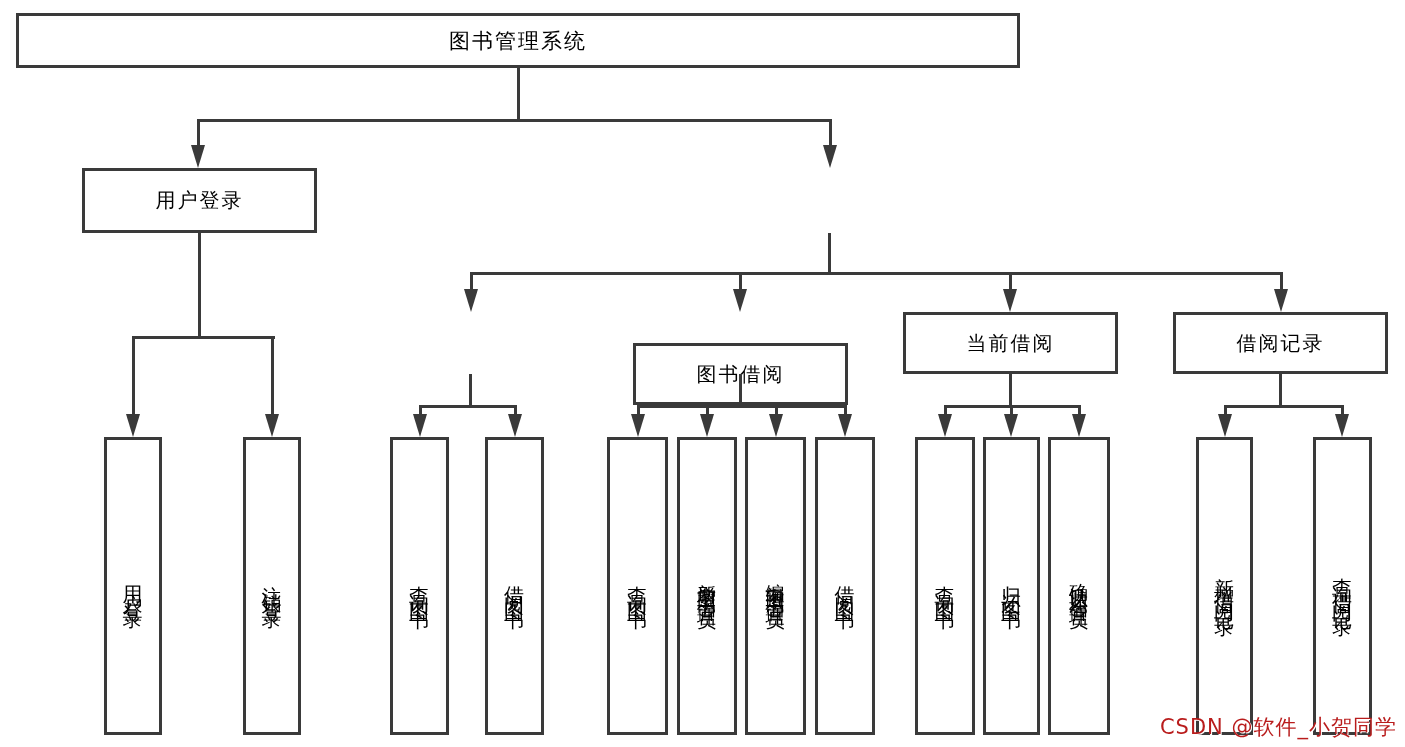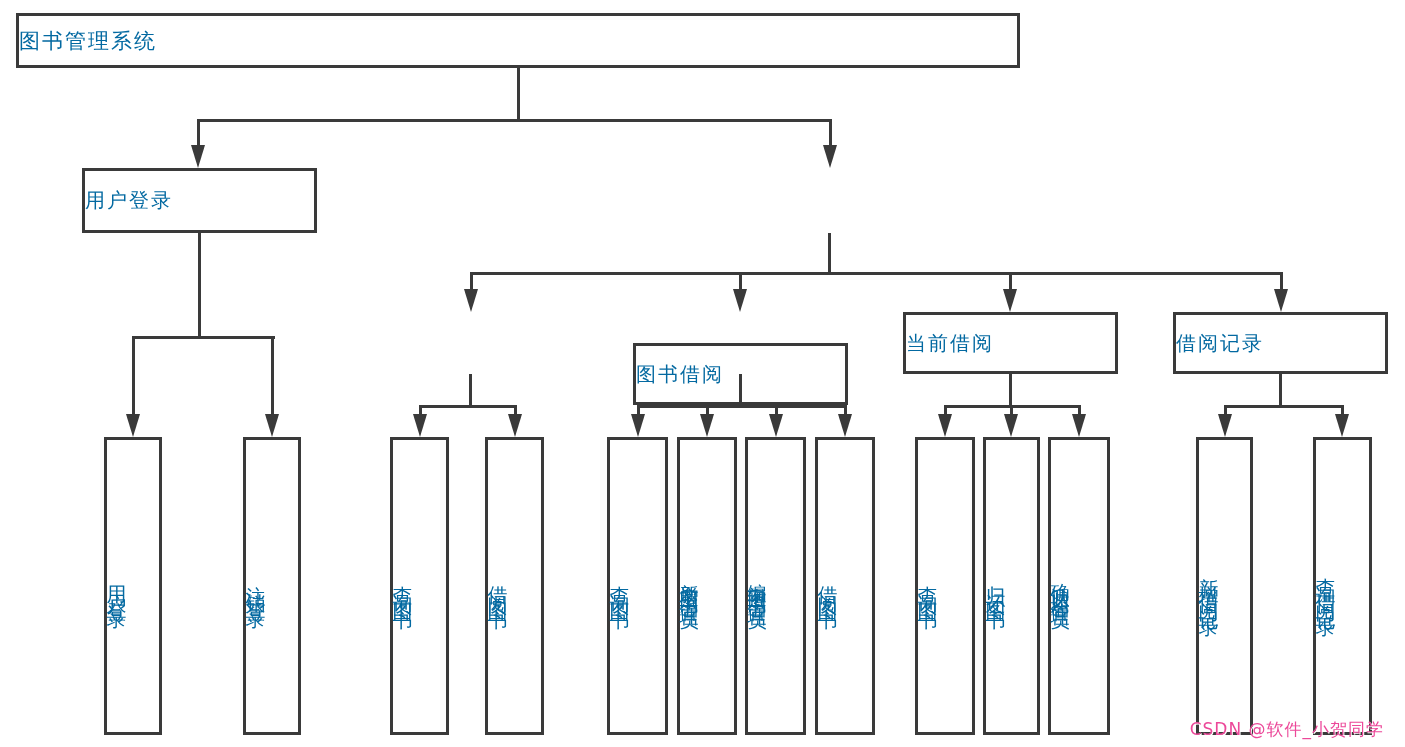--- a/index.html
+++ b/index.html
@@ -10,22 +10,22 @@
     font-family:"DejaVu Sans","Liberation Sans",sans-serif;
     overflow:hidden;
   }
   .box{
     position:absolute;
     box-sizing:border-box;
     border:3px solid #3a3a3a;
     background:#ffffff;
     display:flex;
     align-items:center;
-    justify-content:flex-start;
-    color:#0369a1;
+    justify-content:center;
+    color:#000000;
   }
   .hbox span{
     font-size:20px;
     letter-spacing:2px;
     white-space:nowrap;
   }
   .rootbox span{font-size:21px;}
   .vbox span{
     writing-mode:vertical-rl;
     font-size:20px;
@@ -39,24 +39,24 @@
   .vl{position:absolute;width:3px;background:#3a3a3a;}
   .hl{position:absolute;height:3px;background:#3a3a3a;}
   .ar{
     position:absolute;width:0;height:0;
     border-left:7px solid transparent;
     border-right:7px solid transparent;
     border-top:23px solid #3a3a3a;
   }
   .watermark{
     position:absolute;
-    right:21px;
+    right:8px;
     bottom:6px;
-    font-size:17px;
-    color:#ec4899;
+    font-size:21px;
+    color:#b91c1c;
     letter-spacing:1px;
     z-index:5;
     text-shadow:1px 1px 0 #ffffff;
     white-space:nowrap;
   }
 </style>
 </head>
 <body>
 
 <div id="canvas">

